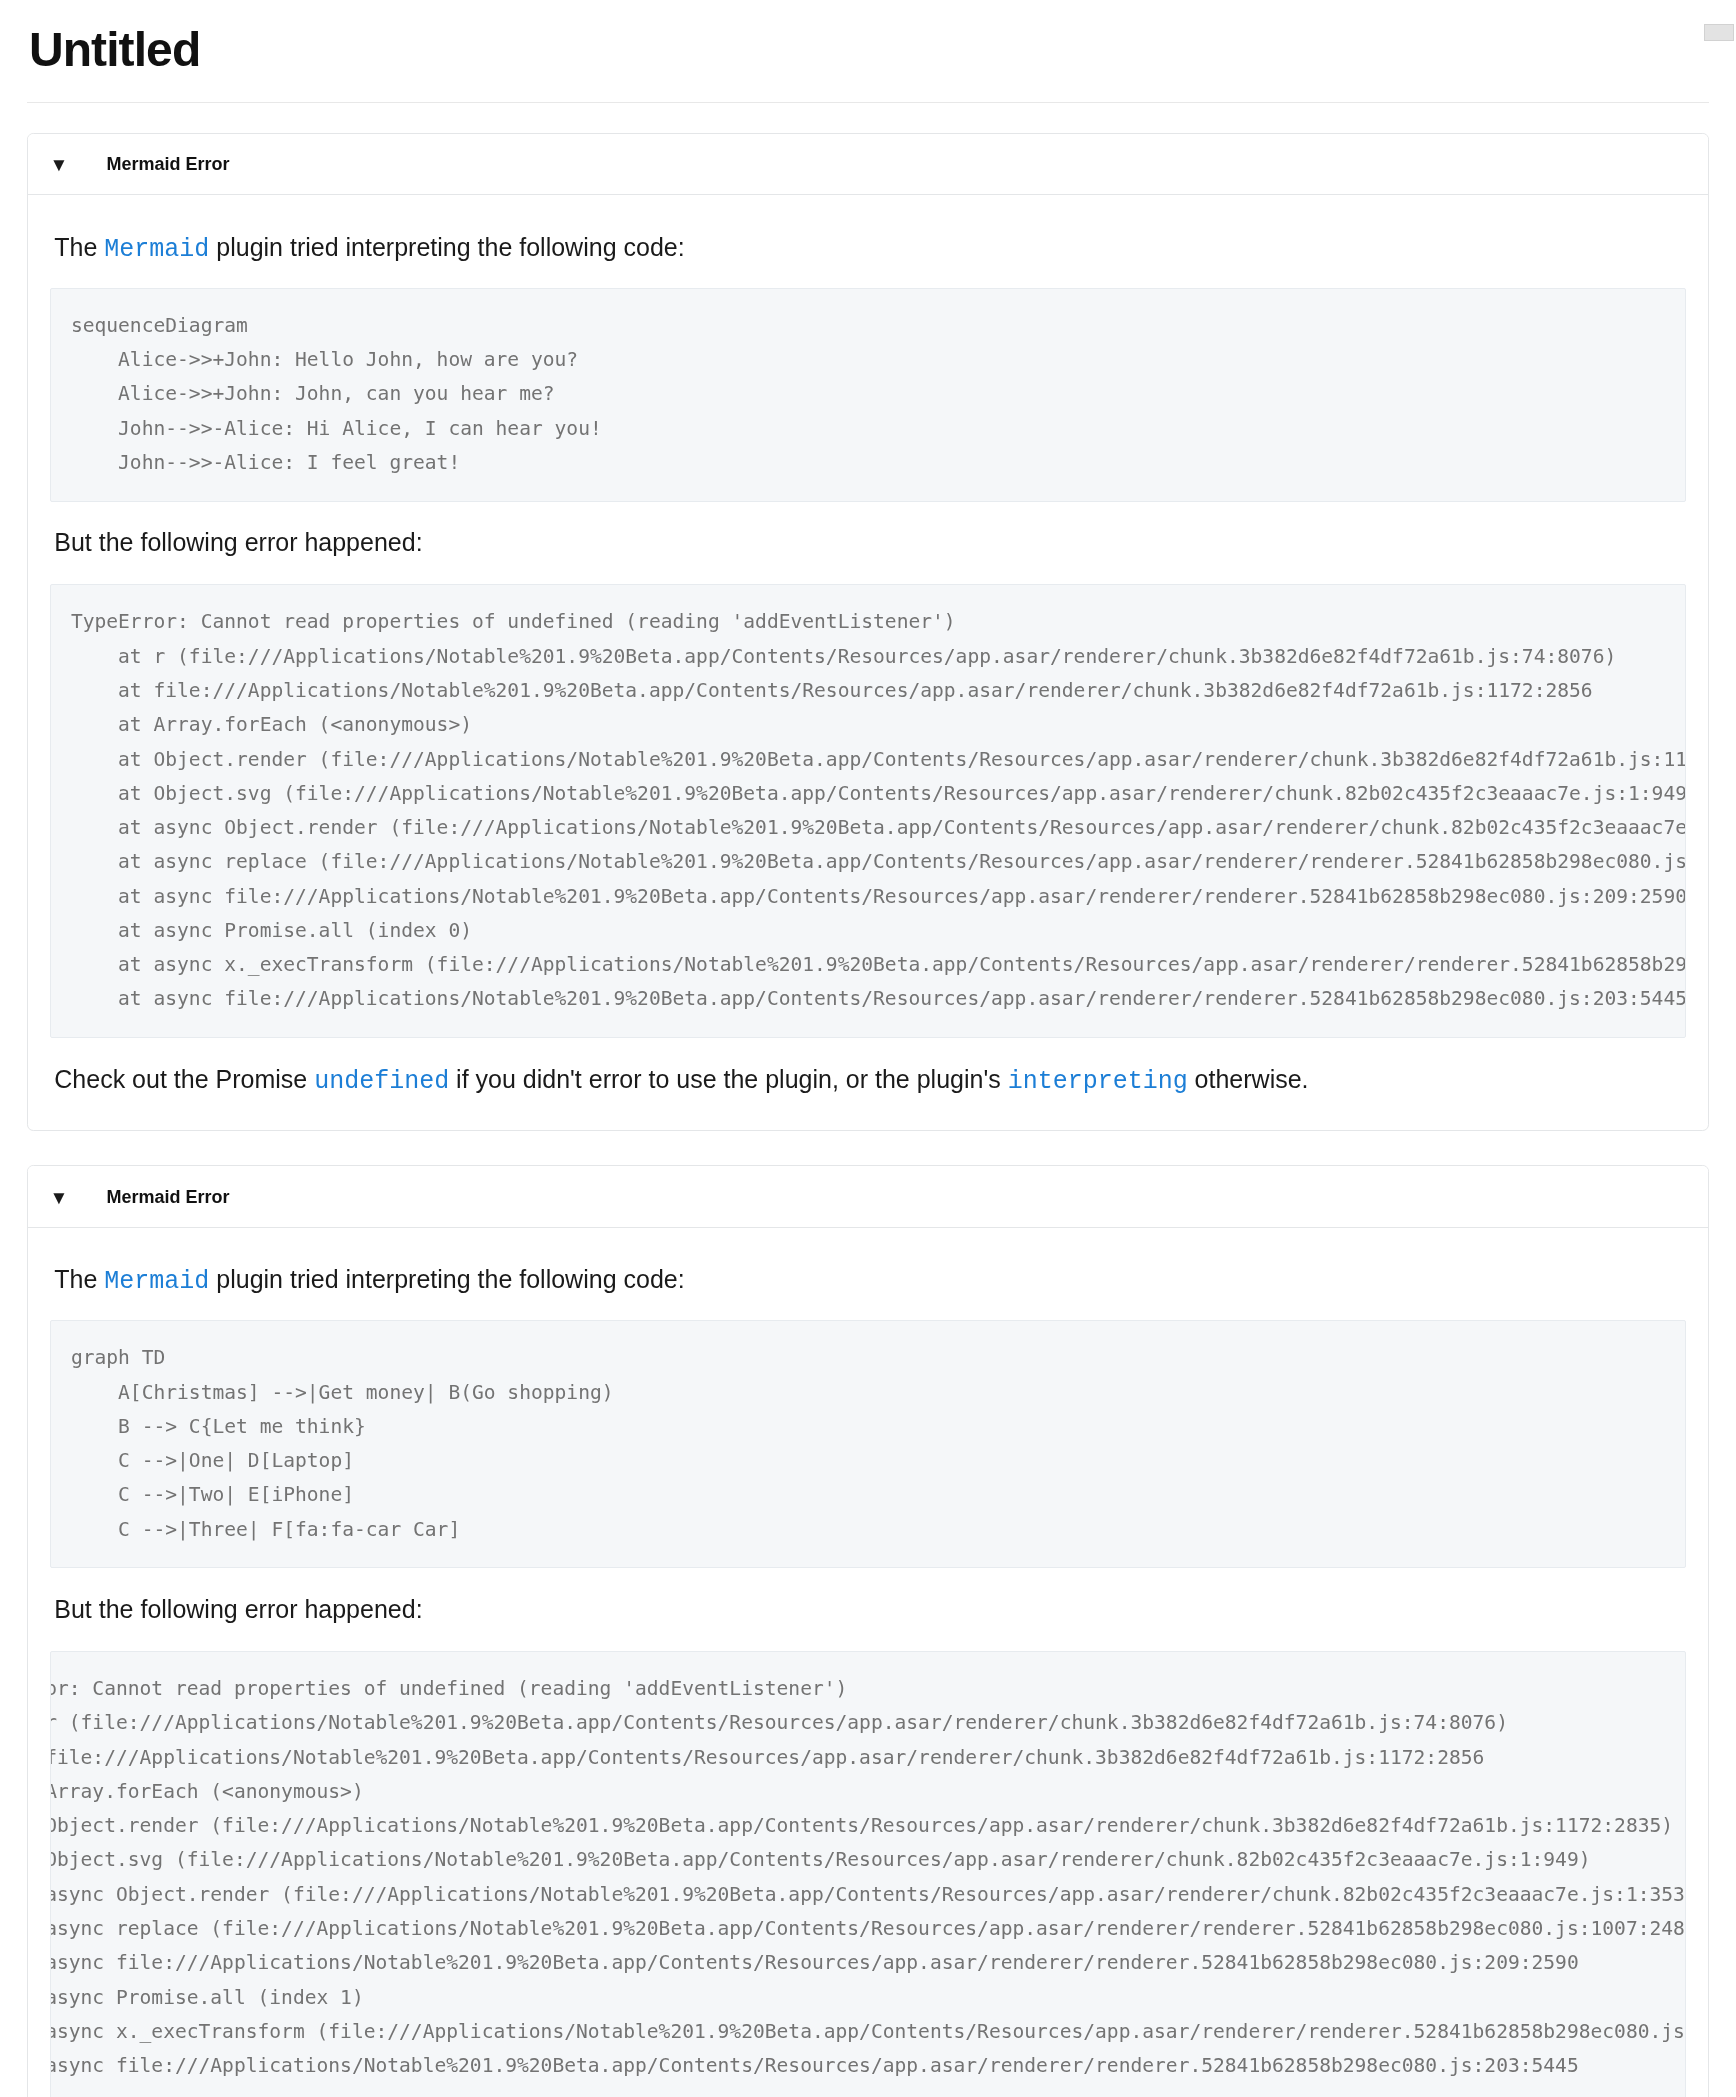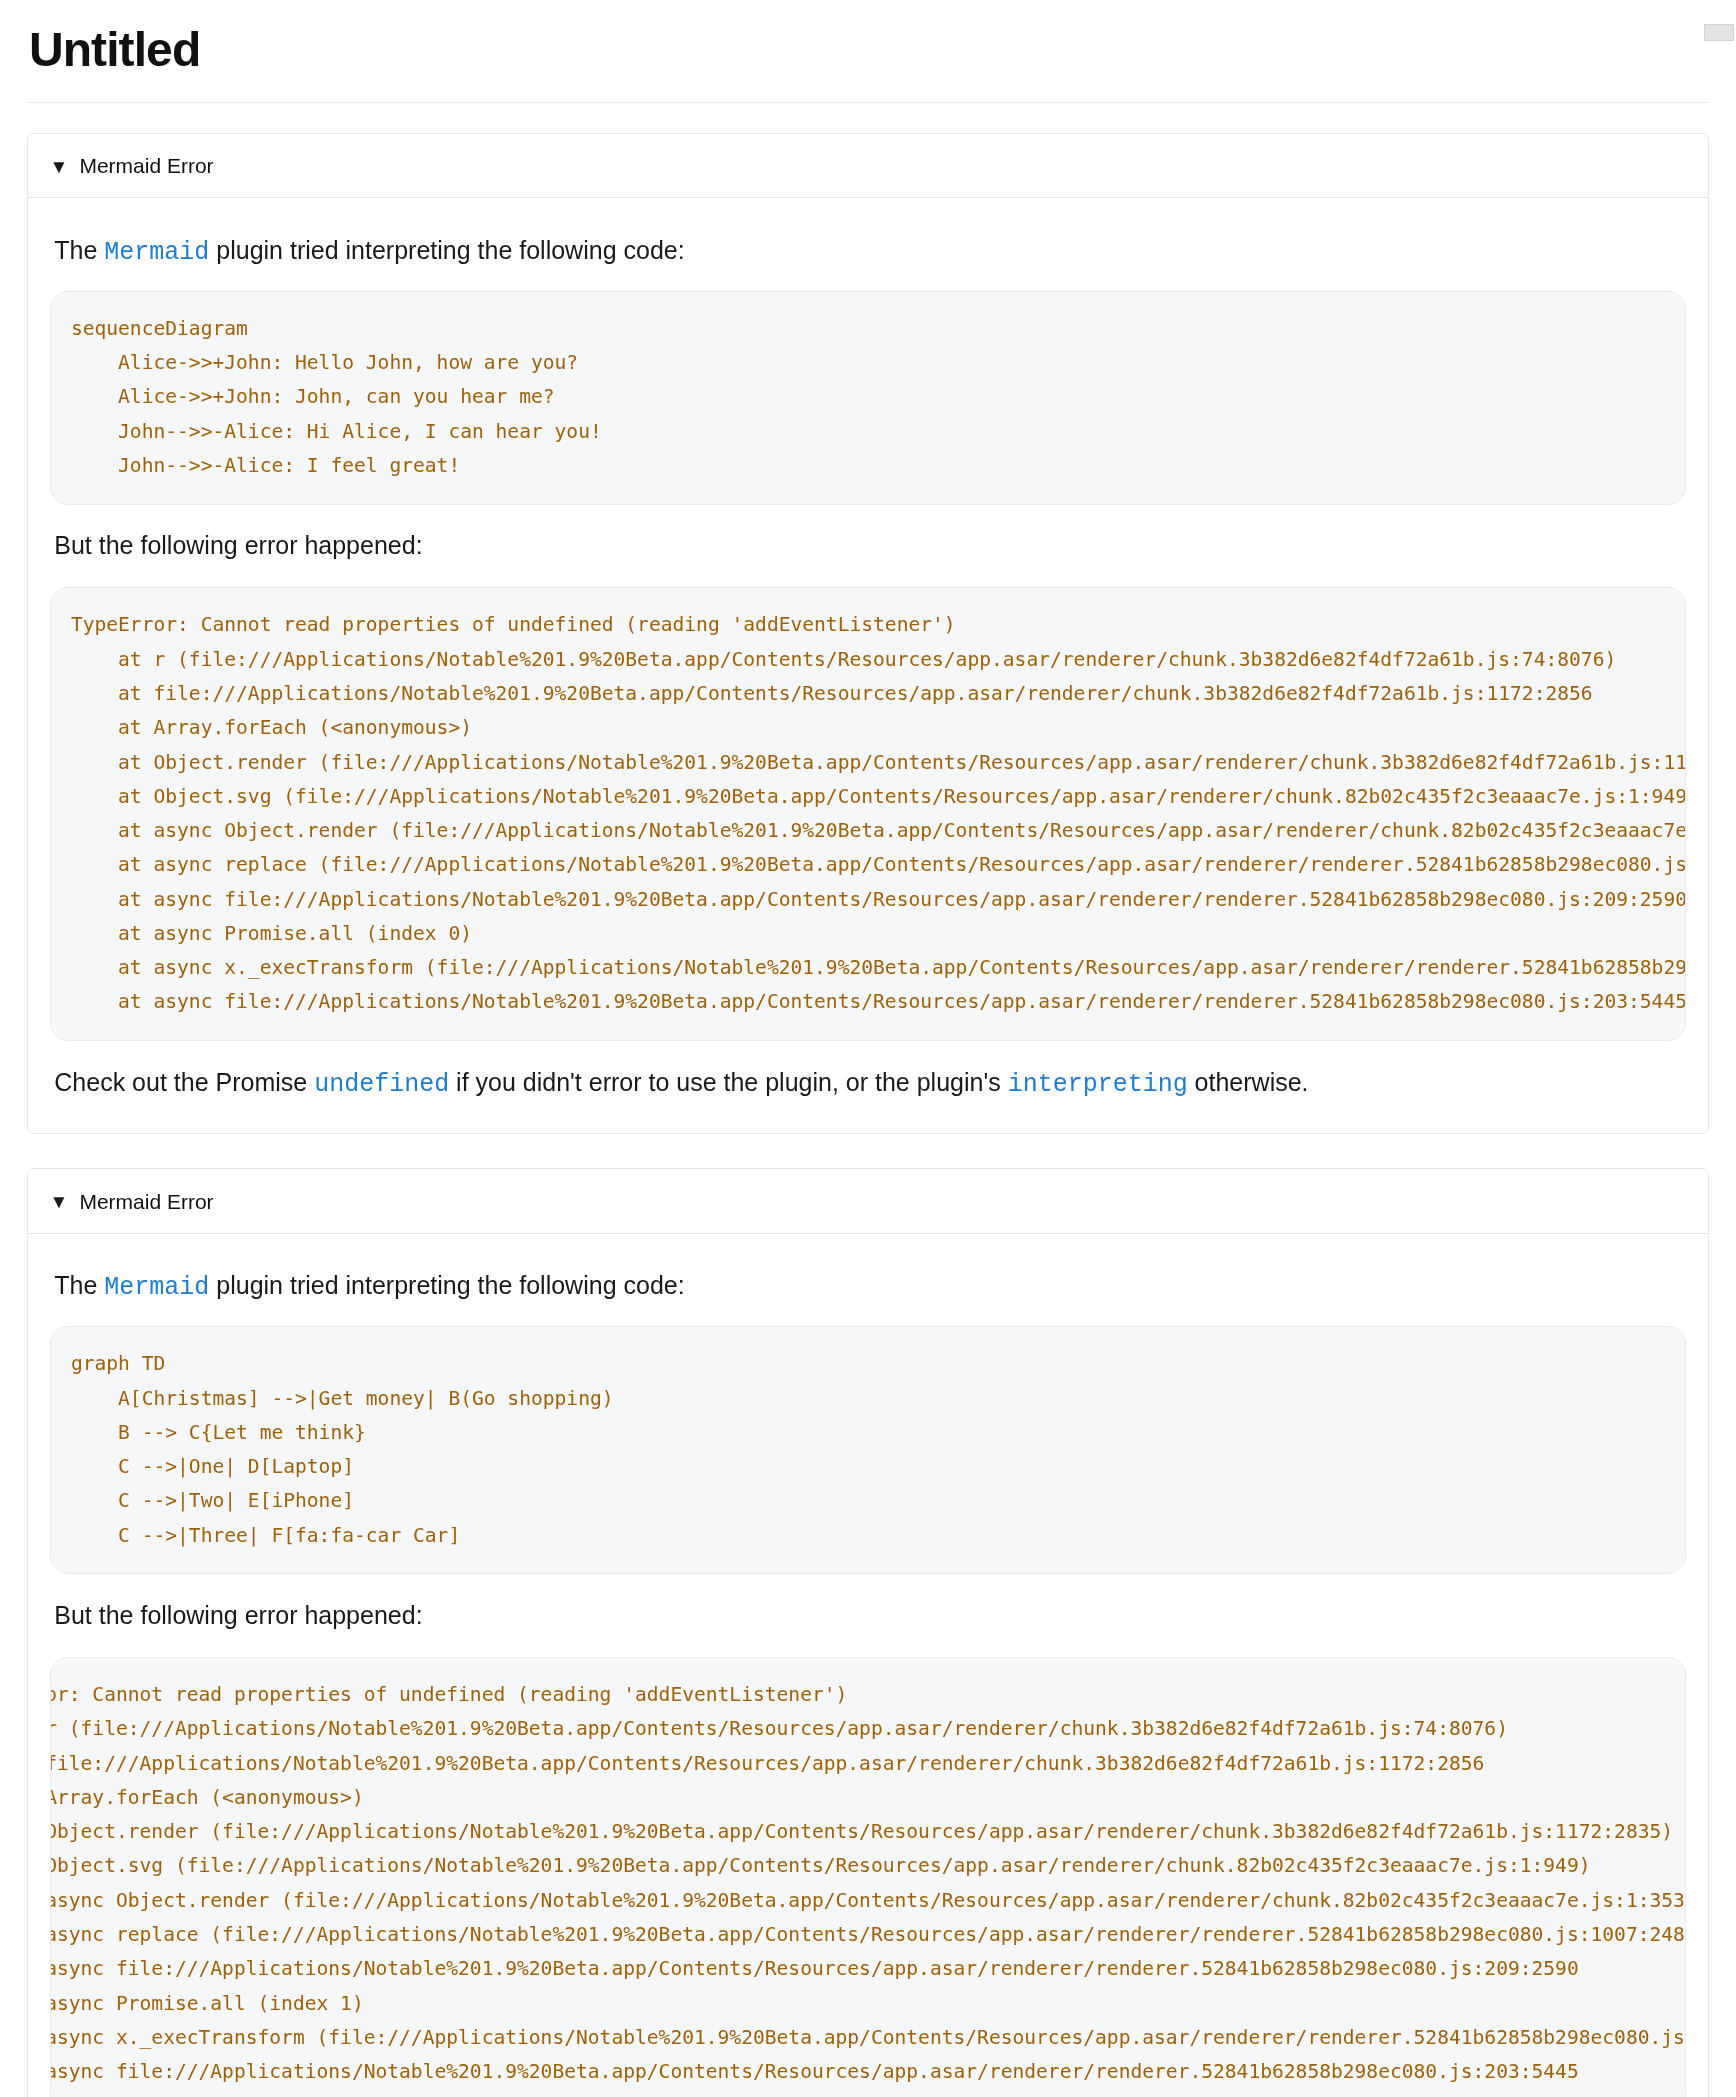--- a/index.html
+++ b/index.html
@@ -60,23 +60,24 @@
     gap: 11px;
     cursor: pointer;
     background: #fff;
   }
   .caret {
     font-size: 19px;
     line-height: 1;
     color: #1a1a1a;
   }
   .error-title {
-    font-size: 21px;
-    font-weight: normal;
+    font-size: 18px;
+    font-weight: bold;
     color: #111111;
+    margin-left: 27px;
   }
   .error-body {
     padding: 23.5px 22px 26.6px 22px;
   }
 
   .para {
     font-size: 25px;
     line-height: 1.42;
     color: #1a1a1a;
     margin: 11px 0 23.5px 4.7px;
@@ -87,27 +88,27 @@
   a.link {
     color: #1c7ed6;
     text-decoration: none;
     font-family: Liberation Mono, monospace;
   }
 
   
   pre.code {
     background: #f5f7f9;
     border: 1.6px solid #e7ebef;
-    border-radius: 18px;
+    border-radius: 2px;
     margin: 0 0 23.5px 0;
     padding: 20.3px 19px 20.3px 20.3px;
     font-family: "DejaVu Sans Mono", "Liberation Mono", monospace;
     font-size: 19.6px;
     line-height: 1.75;
-    color: #a16207;
+    color: #737373;
     overflow: hidden;
     white-space: pre;
   }
   pre.code.clipped { padding-right: 0; }
   
   pre.code.scrolled {
     padding-left: 0;
   }
   pre.code.scrolled > span.inner {
     display: block;

